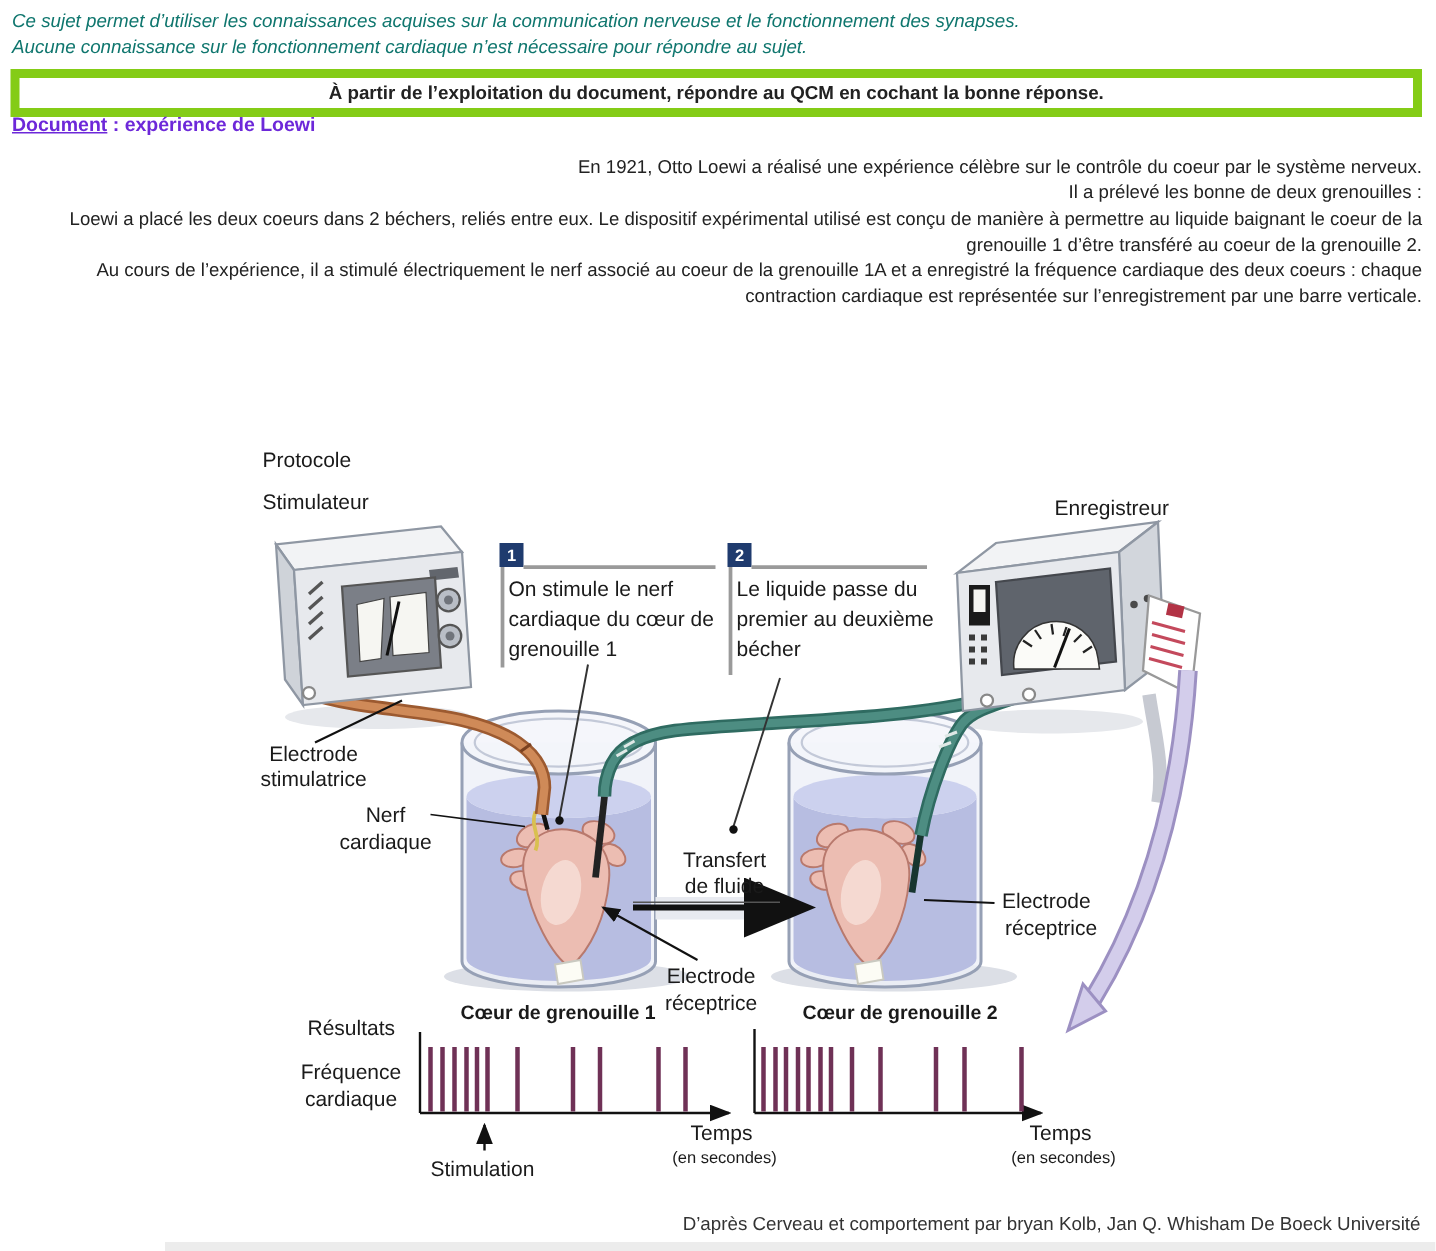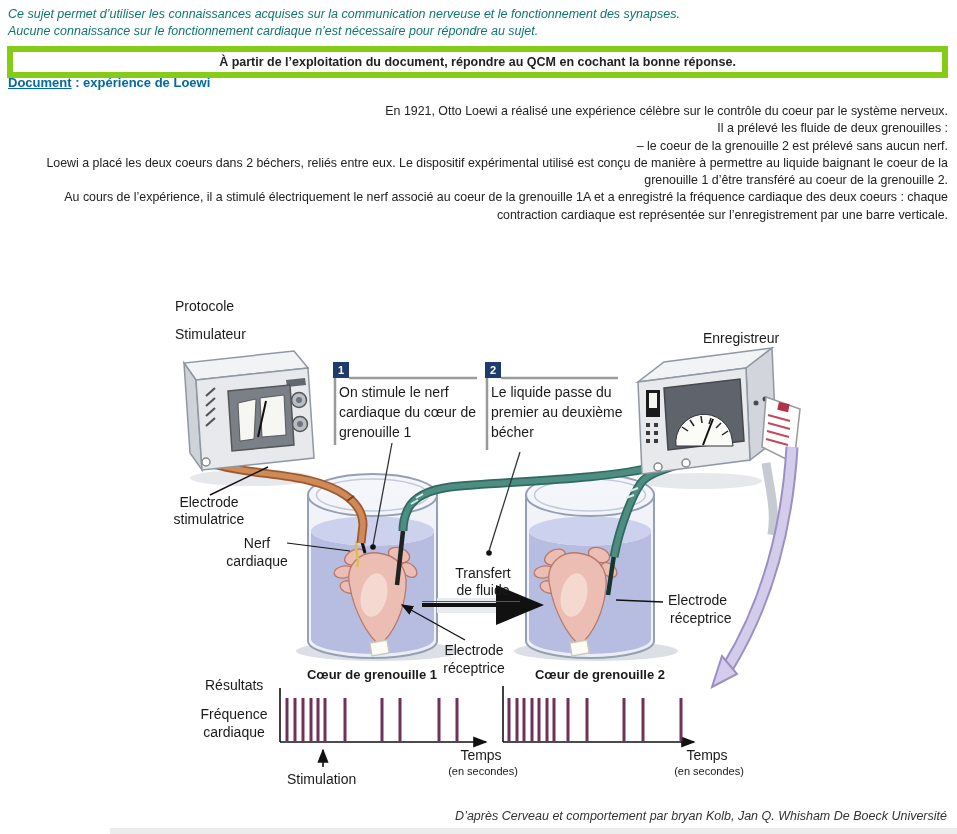--- a/index.html
+++ b/index.html
@@ -6,24 +6,24 @@
   body{
     width:957px;height:834px;position:relative;background:#ffffff;
     font-family:"Liberation Sans", sans-serif;color:#1d1d1d;overflow:hidden;
   }
   .abs{position:absolute;}
   .intro-line{font-style:italic;font-size:12.5px;color:#0f766e;white-space:nowrap;}
   .instruction-box{
     left:7px;top:46px;width:929px;height:20px;border:6px solid #84cc16;
     text-align:center;line-height:20px;font-weight:bold;font-size:12.5px;color:#222;
   }
-  .doc-heading{left:8px;top:75px;font-size:13px;font-weight:bold;color:#0369a1;text-align:center;}
+  .doc-heading{left:8px;top:75px;font-size:13px;font-weight:bold;color:#6d28d9;text-align:center;}
   .doc-heading .u{text-decoration:underline;}
   .body-text{left:8px;top:103px;width:940px;font-size:12.4px;line-height:17.3px;color:#222;text-align:right;}
-  .footer-credit{right:10px;top:809px;font-style:italic;font-size:12.5px;color:#333;}
+  .footer-credit{right:10px;top:809px;font-size:12.5px;color:#333;}
   .bottom-strip{left:110px;top:828px;width:847px;height:6px;background:#ececec;}
   svg text{font-family:"Liberation Sans", sans-serif;fill:#1a1a1a;}
   .lbl{font-size:14px;}
   .lbl-b{font-size:13px;font-weight:bold;}
   .lbl-s{font-size:11px;}
   .badge-num{font-size:11px;font-weight:bold;fill:#ffffff;}
 </style>
 </head>
 <body>
 
@@ -31,22 +31,21 @@
 <div class="abs intro-line" style="left:8px;top:24px;">Aucune connaissance sur le fonctionnement cardiaque n’est nécessaire pour répondre au sujet.</div>
 
 <div class="abs instruction-box">À partir de l’exploitation du document, répondre au QCM en cochant la bonne réponse.</div>
 
 <div class="abs doc-heading">
   <span class="u">Document</span><span> : expérience de Loewi</span>
 </div>
 
 <div class="abs body-text">
   <div>En 1921, Otto Loewi a réalisé une expérience célèbre sur le contrôle du coeur par le système nerveux.</div>
-  <div>Il a prélevé les fluide de deux grenouilles :</div>
-  <div>– le coeur de la grenouille 2 est prélevé sans aucun nerf.</div>
+  <div>Il a prélevé les bonne de deux grenouilles :</div>
   <div>Loewi a placé les deux coeurs dans 2 béchers, reliés entre eux. Le dispositif expérimental utilisé est conçu de manière à permettre au liquide baignant le coeur de la grenouille 1 d’être transféré au coeur de la grenouille 2.</div>
   <div>Au cours de l’expérience, il a stimulé électriquement le nerf associé au coeur de la grenouille 1A et a enregistré la fréquence cardiaque des deux coeurs : chaque contraction cardiaque est représentée sur l’enregistrement par une barre verticale.</div>
 </div>
 
 <svg id="diagram-svg" class="abs" style="left:0;top:295px;" width="957" height="505" viewBox="0 0 957 505">
   <defs>
     <marker id="arrSmall" markerWidth="9" markerHeight="8" refX="8" refY="3.5" orient="auto">
       <path d="M0,0 L9,3.5 L0,7 Z" fill="#111"></path>
     </marker>
     <marker id="arrBig" markerWidth="12" markerHeight="11" refX="10" refY="5" orient="auto">

